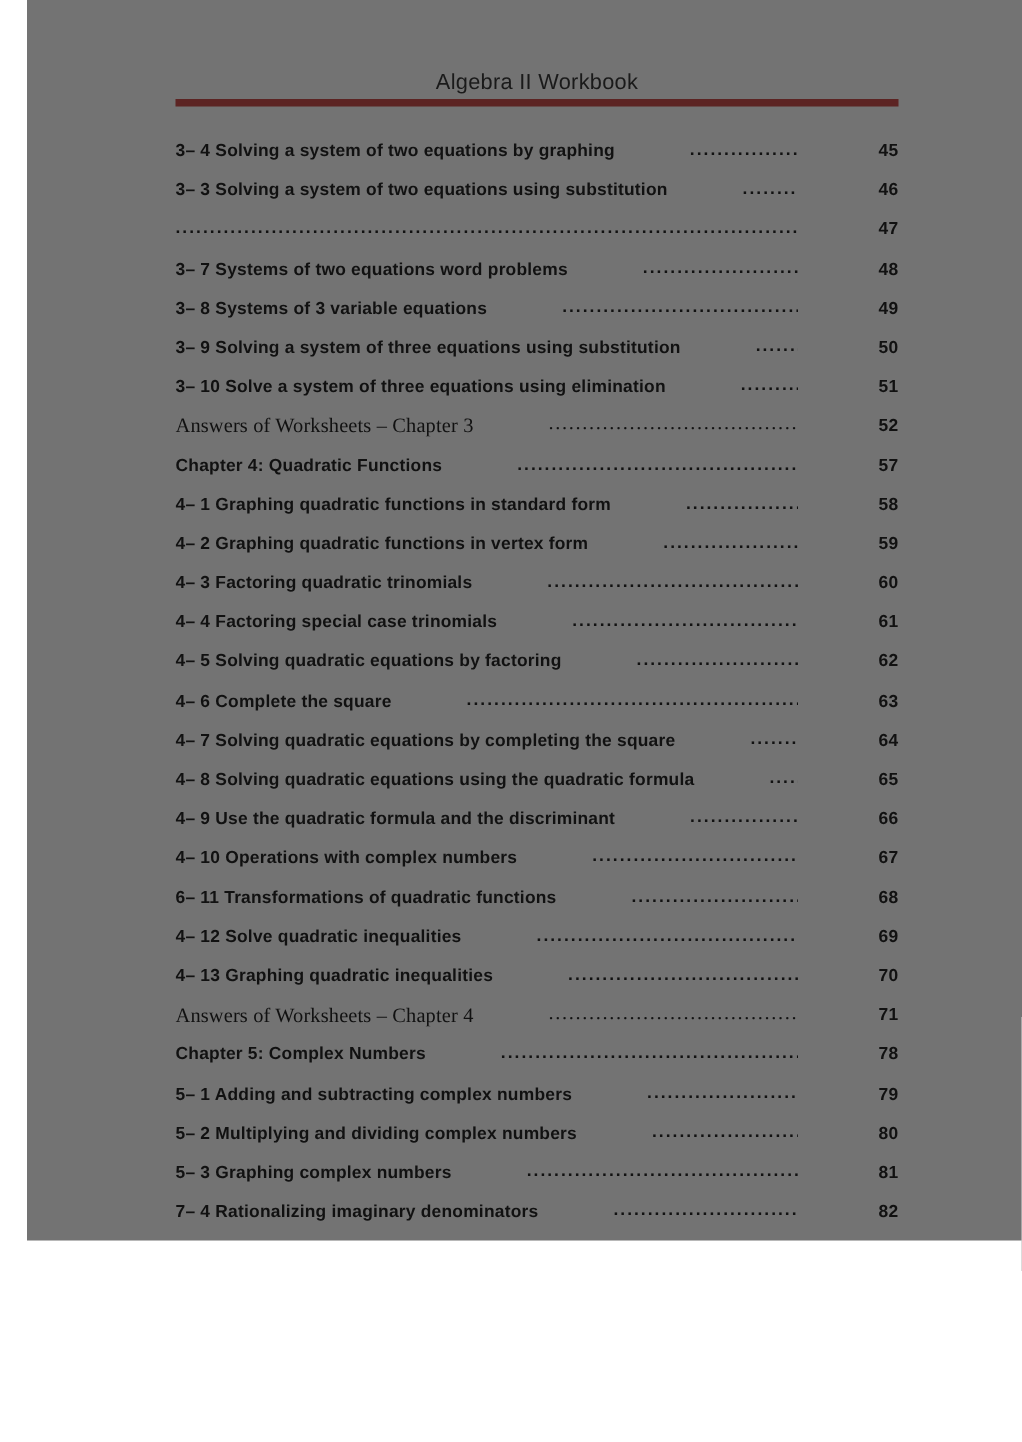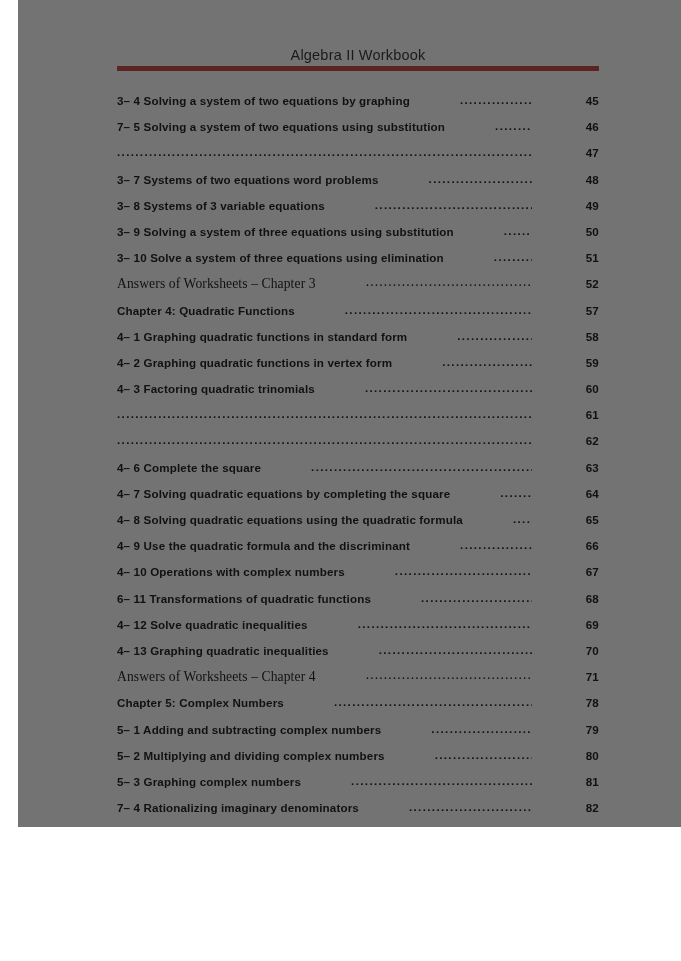--- a/index.html
+++ b/index.html
@@ -152,21 +152,21 @@
 
   <div class="header-rule"></div>
 
   <div class="toc" id="toc-list">
       <div class="toc-row">
         <span class="toc-label">3– 4 Solving a system of two equations by graphing</span>
         <span class="toc-dots">..............................................................................................................</span>
         <span class="toc-page">45</span>
       </div>
       <div class="toc-row">
-        <span class="toc-label">7– 5 Solving a system of two equations using substitution</span>
+        <span class="toc-label">3– 3 Solving a system of two equations using substitution</span>
         <span class="toc-dots">..............................................................................................................</span>
         <span class="toc-page">46</span>
       </div>
       <div class="toc-row">
         <span class="toc-dots">..............................................................................................................</span>
         <span class="toc-page">47</span>
       </div>
       <div class="toc-row">
         <span class="toc-label">3– 7 Systems of two equations word problems</span>
         <span class="toc-dots">..............................................................................................................</span>
@@ -206,24 +206,26 @@
         <span class="toc-label">4– 2 Graphing quadratic functions in vertex form</span>
         <span class="toc-dots">..............................................................................................................</span>
         <span class="toc-page">59</span>
       </div>
       <div class="toc-row">
         <span class="toc-label">4– 3 Factoring quadratic trinomials</span>
         <span class="toc-dots">..............................................................................................................</span>
         <span class="toc-page">60</span>
       </div>
       <div class="toc-row">
+        <span class="toc-label">4– 4 Factoring special case trinomials</span>
         <span class="toc-dots">..............................................................................................................</span>
         <span class="toc-page">61</span>
       </div>
       <div class="toc-row">
+        <span class="toc-label">4– 5 Solving quadratic equations by factoring</span>
         <span class="toc-dots">..............................................................................................................</span>
         <span class="toc-page">62</span>
       </div>
       <div class="toc-row">
         <span class="toc-label">4– 6 Complete the square</span>
         <span class="toc-dots">..............................................................................................................</span>
         <span class="toc-page">63</span>
       </div>
       <div class="toc-row">
         <span class="toc-label">4– 7 Solving quadratic equations by completing the square</span>

